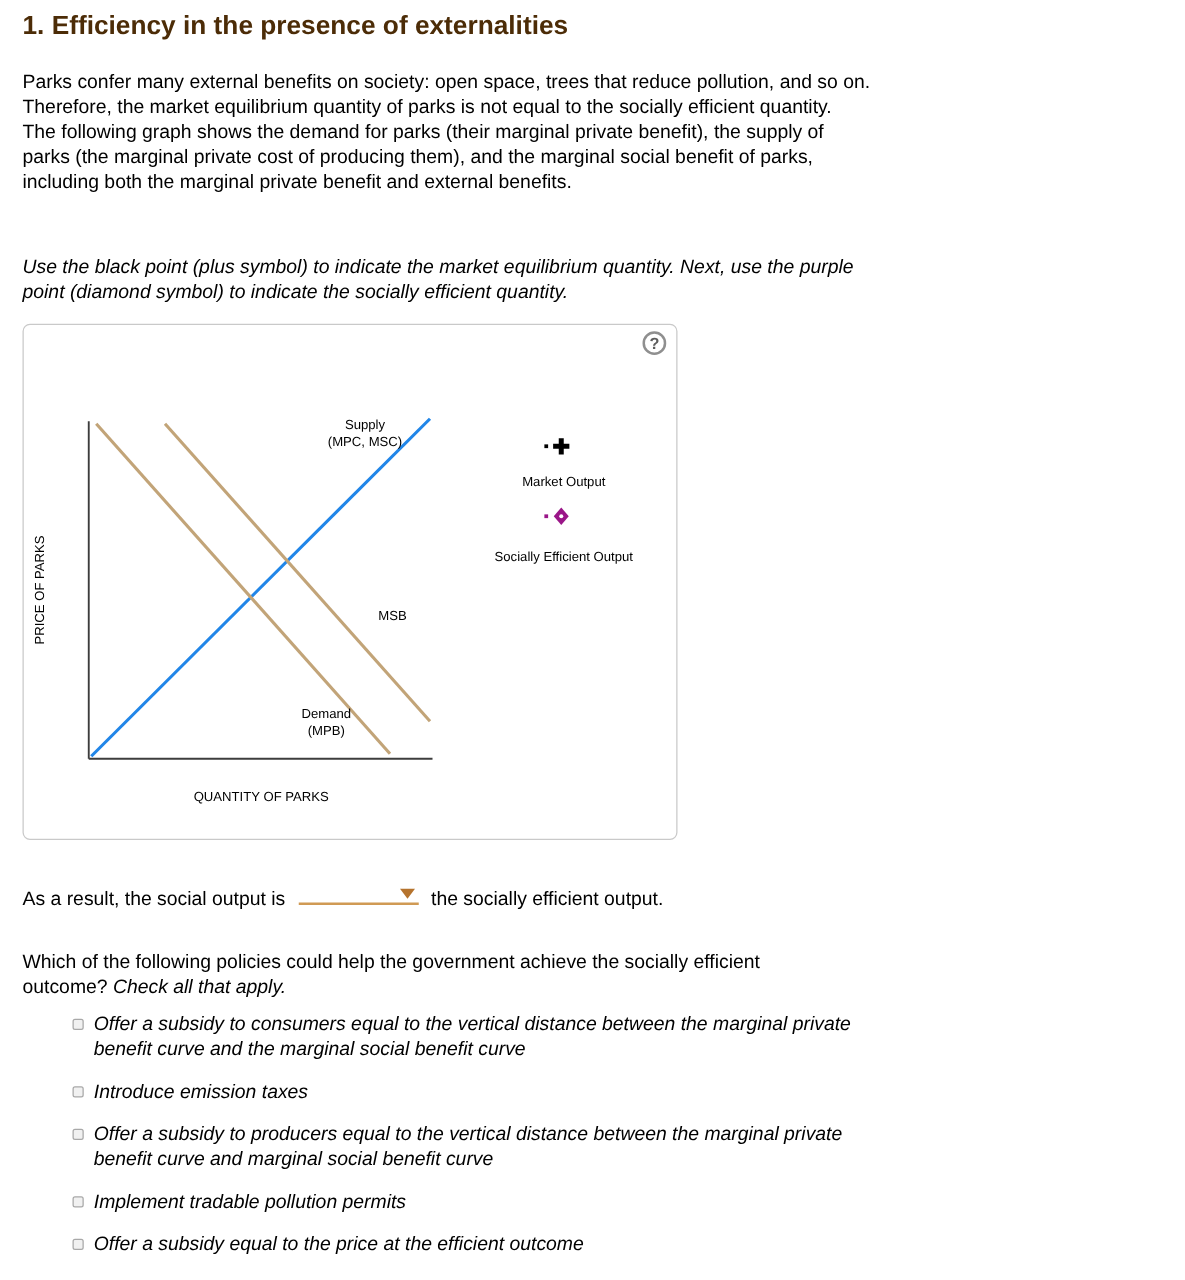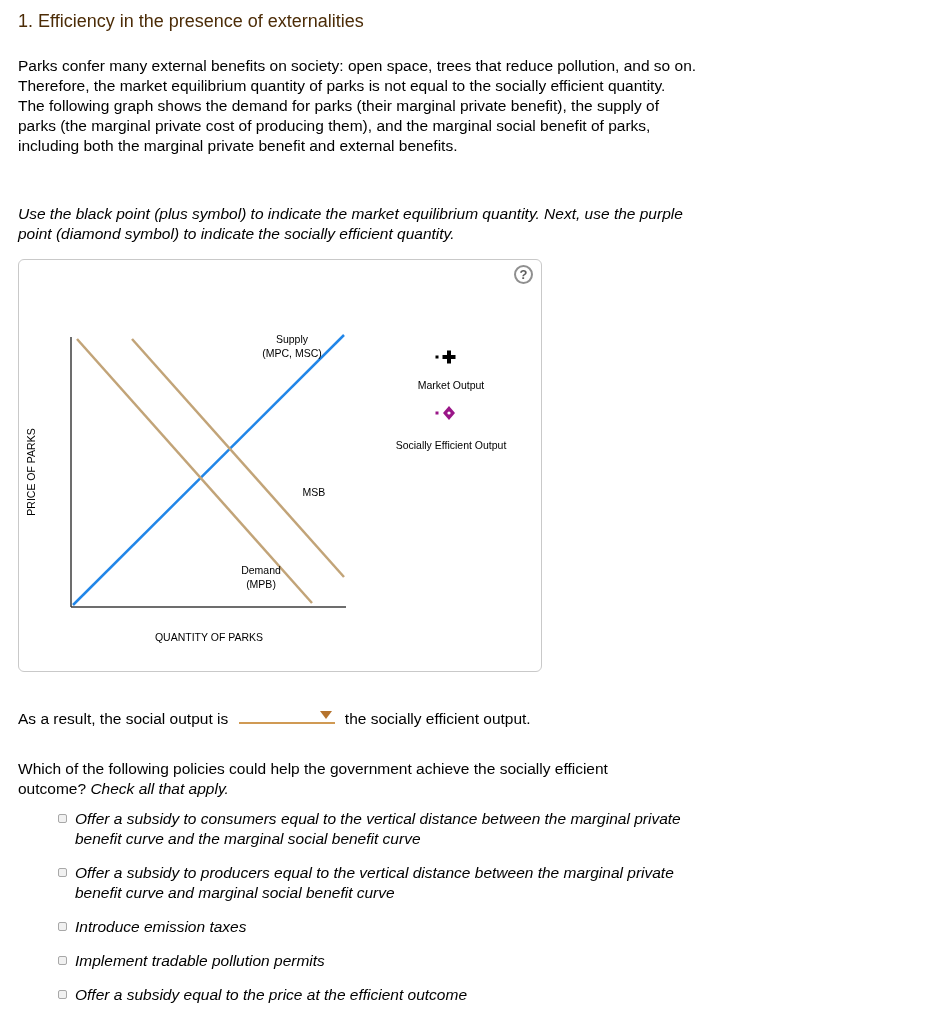--- a/index.html
+++ b/index.html
@@ -6,22 +6,22 @@
   html, body { margin: 0; padding: 0; background: #ffffff; }
   body {
     width: 948px;
     font-family: "Liberation Sans", sans-serif;
     font-size: 15.5px;
     color: #000;
   }
   .page { padding: 12px 20px 30px 18px; }
 
   .title {
-    font-size: 18px;
-    font-weight: normal;
+    font-size: 21px;
+    font-weight: bold;
     color: #4c2c07;
     margin: 0 0 26px 0;
     line-height: 18px;
   }
   .intro {
     margin: 0 0 48px 0;
     line-height: 20px;
     white-space: pre-line;
     max-width: 790px;
   }
@@ -178,29 +178,29 @@
   </div>
 
   <ul class="policy-list">
     <li class="policy-item">
       <span class="checkbox" role="checkbox" aria-checked="false"></span>
       <span class="policy-label">Offer a subsidy to consumers equal to the vertical distance between the marginal private
 benefit curve and the marginal social benefit curve</span>
     </li>
     <li class="policy-item">
       <span class="checkbox" role="checkbox" aria-checked="false"></span>
+      <span class="policy-label">Introduce emission taxes</span>
+    </li>
+    <li class="policy-item">
+      <span class="checkbox" role="checkbox" aria-checked="false"></span>
       <span class="policy-label">Offer a subsidy to producers equal to the vertical distance between the marginal private
 benefit curve and marginal social benefit curve</span>
     </li>
     <li class="policy-item">
       <span class="checkbox" role="checkbox" aria-checked="false"></span>
-      <span class="policy-label">Introduce emission taxes</span>
-    </li>
-    <li class="policy-item">
-      <span class="checkbox" role="checkbox" aria-checked="false"></span>
       <span class="policy-label">Implement tradable pollution permits</span>
     </li>
     <li class="policy-item">
       <span class="checkbox" role="checkbox" aria-checked="false"></span>
       <span class="policy-label">Offer a subsidy equal to the price at the efficient outcome</span>
     </li>
   </ul>
 
 </div>
 

